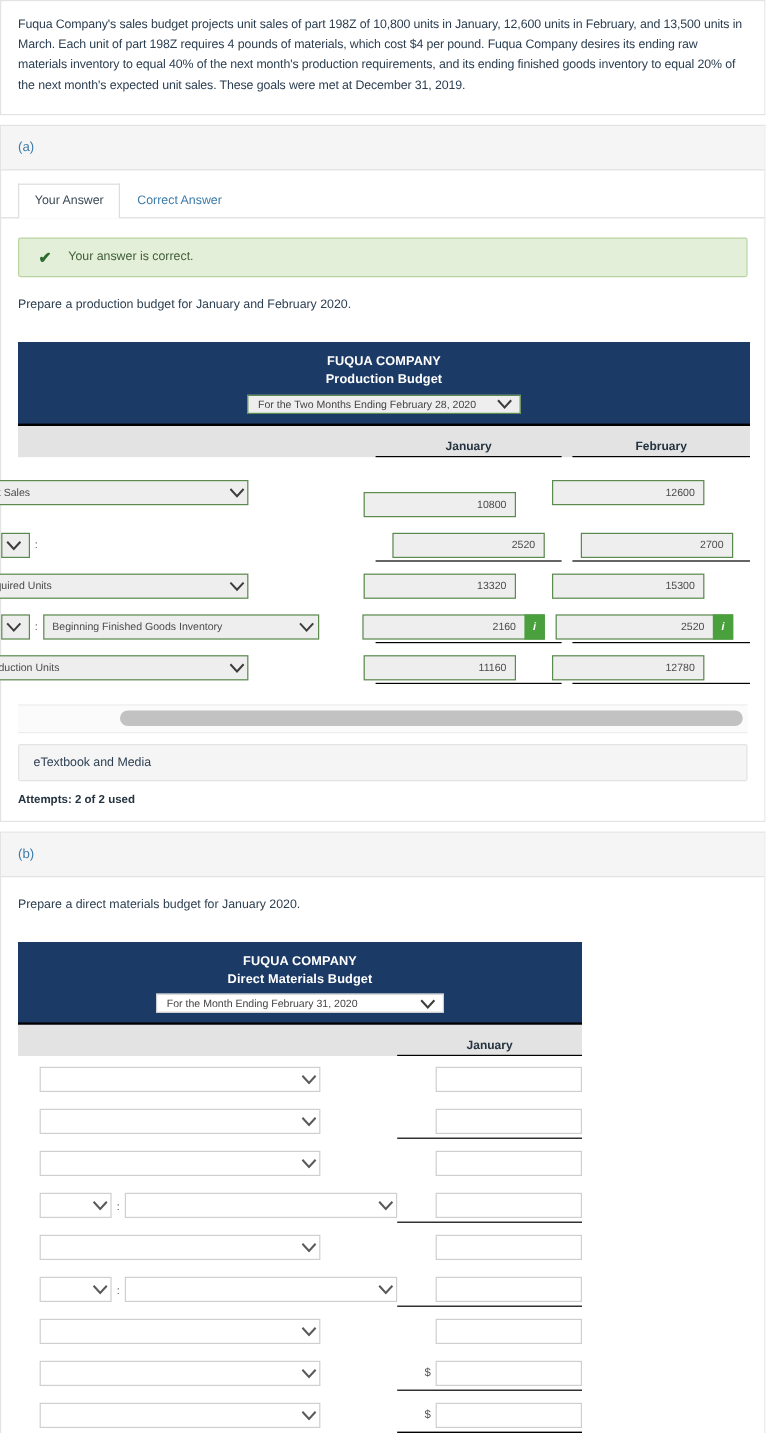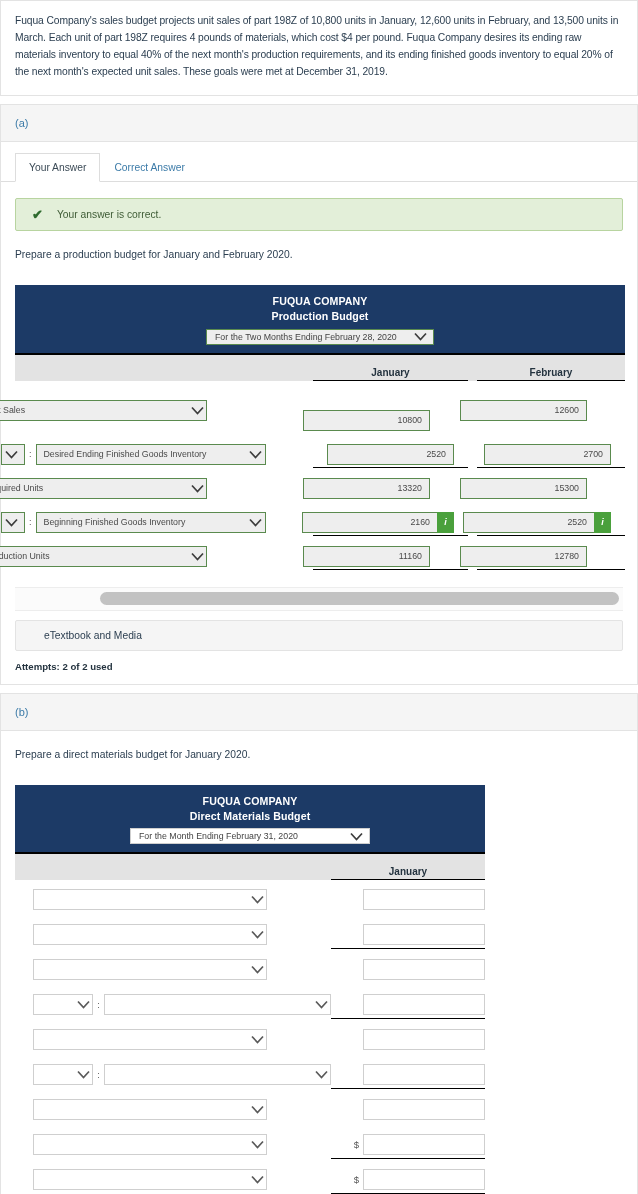--- a/index.html
+++ b/index.html
@@ -171,21 +171,21 @@
     border-radius: 7px;
     margin-left: 85px;
     margin-right: 4px;
     flex: 1;
   }
 
   .etext {
     margin: 9px 14px 0 14px;
     background: #f5f5f5;
     border: 1px solid #e3e3e3;
-    padding: 9px 28px;
+    padding: 9px 12px;
     font-size: 10.3px;
     color: #2b3e50;
     border-radius: 2px;
   }
   .attempts {
     text-align: left;
     font-size: 9.6px;
     font-weight: bold;
     color: #24333f;
     padding: 10px 14px 12px 14px;
@@ -266,28 +266,20 @@
       <div class="row" style="padding-top:13px;">
         <div style="width:298px; display:flex; align-items:center; margin-left:-14px;">
           <div class="cellbox" style="width:24px;">
             <span class="chev">
                 <svg width="13" height="9" viewBox="0 0 13 9">
                   <path d="M1 1.5 L6.5 7.5 L12 1.5" stroke="#3d3d3d" stroke-width="1.7" fill="none"></path>
                 </svg>
               </span>
           </div>
           <span class="colon">:</span>
-          <div class="cellbox" style="width:230px;">
-            <span class="txt">Desired Ending Finished Goods Inventory</span>
-            <span class="chev">
-                <svg width="13" height="9" viewBox="0 0 13 9">
-                  <path d="M1 1.5 L6.5 7.5 L12 1.5" stroke="#3d3d3d" stroke-width="1.7" fill="none"></path>
-                </svg>
-              </span>
-          </div>
         </div>
         <div style="width:155px;display:flex;justify-content:flex-end;">
           <div class="cellbox" style="width:127px;">
               <span class="num">2520</span>
             </div>
         </div>
         <div style="width:9px;"></div>
         <div style="width:148px;display:flex;justify-content:flex-end;">
           <div class="cellbox" style="width:127px;">
               <span class="num">2700</span>

